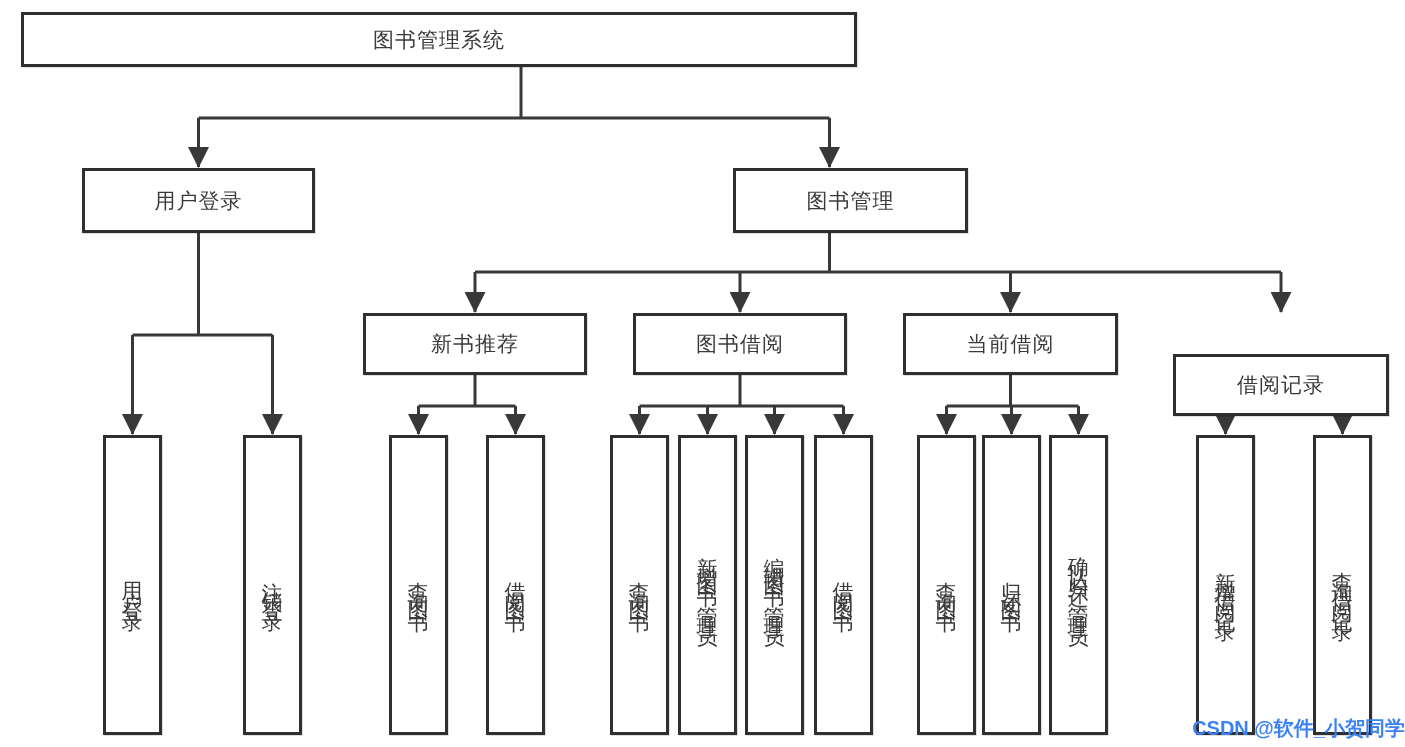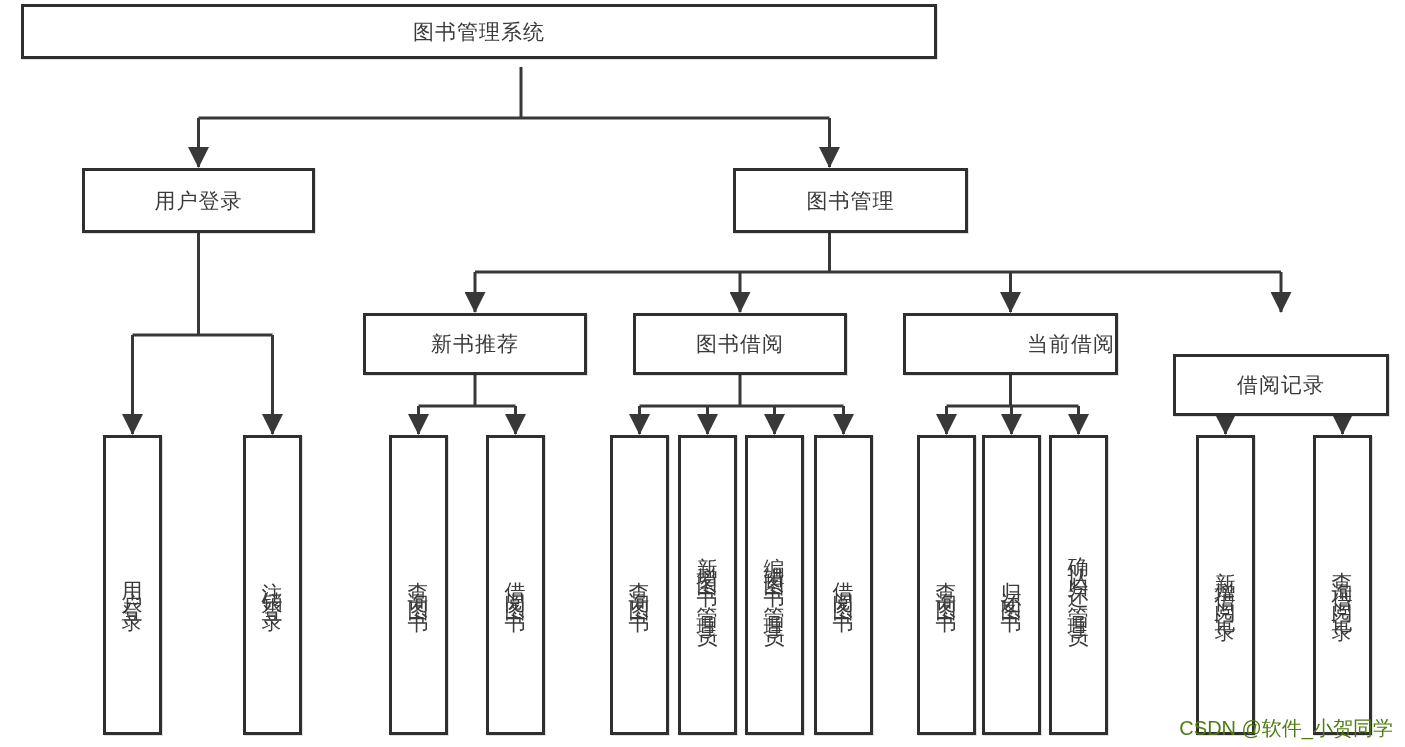--- a/index.html
+++ b/index.html
@@ -30,25 +30,26 @@
     writing-mode:vertical-rl;
     text-orientation:upright;
     font-size:21px;
     line-height:1;
     letter-spacing:10px;
     color:#3a3a3a;
   }
   .vbox{overflow:hidden;}
   #watermark{
     position:absolute;
-    right:12px;bottom:5px;
+    right:0;bottom:5px;
     font-size:20px;
-    color:#4d7c0f;
+    color:#3b82f6;
     white-space:nowrap;
     z-index:5;
+    font-weight:bold;
   }
 </style>
 </head>
 <body>
 
 <div id="stage">
 
   <svg id="wires" width="1405" height="747" viewBox="0 0 1405 747">
     <defs>
       <marker id="arrow" viewBox="0 0 10 10" refX="9.5" refY="5" markerWidth="9" markerHeight="7" orient="auto-start-reverse">
@@ -78,38 +79,38 @@
     <path d="M707.5,406 V434" fill="none" stroke="#383838" stroke-width="3" marker-end="url(#arrow)"></path>
     <path d="M774.5,406 V434" fill="none" stroke="#383838" stroke-width="3" marker-end="url(#arrow)"></path>
     <path d="M843.5,406 V434" fill="none" stroke="#383838" stroke-width="3" marker-end="url(#arrow)"></path>
     <path d="M946.5,406 V434" fill="none" stroke="#383838" stroke-width="3" marker-end="url(#arrow)"></path>
     <path d="M1011.5,406 V434" fill="none" stroke="#383838" stroke-width="3" marker-end="url(#arrow)"></path>
     <path d="M1078.5,406 V434" fill="none" stroke="#383838" stroke-width="3" marker-end="url(#arrow)"></path>
     <path d="M1225.5,406 V434" fill="none" stroke="#383838" stroke-width="3" marker-end="url(#arrow)"></path>
     <path d="M1342.5,406 V434" fill="none" stroke="#383838" stroke-width="3" marker-end="url(#arrow)"></path>
   </svg>
 
-  <div class="node" style="left:21px;top:4px;width:916px;height:55px;">
+  <div class="node" style="left:21px;top:12px;width:836px;height:55px;">
     <span class="hlabel">图书管理系统</span>
   </div>
 
   <div class="node" style="left:82px;top:168px;width:233px;height:65px;">
     <span class="hlabel">用户登录</span>
   </div>
   <div class="node" style="left:712px;top:168px;width:235px;height:65px;margin-left:21px;">
     <span class="hlabel">图书管理</span>
   </div>
 
   <div class="node" style="left:633px;top:313px;width:214px;height:62px;">
     <span class="hlabel">图书借阅</span>
   </div>
   <div class="node" style="left:363px;top:313px;width:224px;height:62px;">
     <span class="hlabel">新书推荐</span>
   </div>
-  <div class="node" style="left:903px;top:313px;width:215px;height:62px;justify-content:flex-end;">
+  <div class="node" style="left:903px;top:313px;width:215px;height:62px;">
     <span class="hlabel">当前借阅</span>
   </div>
   <div class="node" style="left:1173px;top:313px;width:216px;height:62px;margin-top:41px;">
     <span class="hlabel">借阅记录</span>
   </div>
 
   <div class="node vbox" style="left:103px;top:435px;width:59px;height:300px;">
     <span class="vlabel">用户登录</span>
   </div>
   <div class="node vbox" style="left:243px;top:435px;width:59px;height:300px;">

